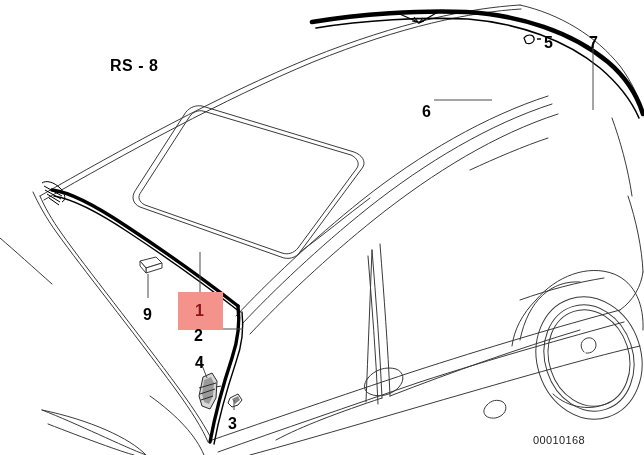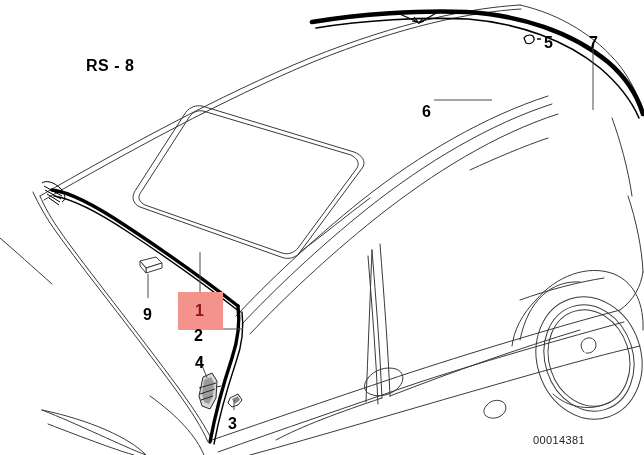--- a/index.html
+++ b/index.html
@@ -21,21 +21,21 @@
   #diagram-svg {
     position: absolute;
     left: 0;
     top: 0;
     width: 644px;
     height: 455px;
     display: block;
   }
   .sheet-label {
     position: absolute;
-    left: 86px;
+    left: 110px;
     top: 57px;
     font-size: 16px;
     font-weight: bold;
     letter-spacing: 0.5px;
     color: #000000;
     white-space: nowrap;
   }
   .diagram-id {
     position: absolute;
     left: 533px;
@@ -216,15 +216,15 @@
 
   <div class="callout highlighted" style="left:195px; top:303px;">1</div>
   <div class="callout" style="left:194px; top:328px;">2</div>
   <div class="callout" style="left:228px; top:416px;">3</div>
   <div class="callout" style="left:195px; top:355px;">4</div>
   <div class="callout" style="left:544px; top:35px;">5</div>
   <div class="callout" style="left:422px; top:104px;">6</div>
   <div class="callout" style="left:589px; top:35px;">7</div>
   <div class="callout" style="left:143px; top:307px;">9</div>
 
-  <div class="diagram-id">00014381</div>
+  <div class="diagram-id">00010168</div>
 
 </div>
 
 </body></html>

